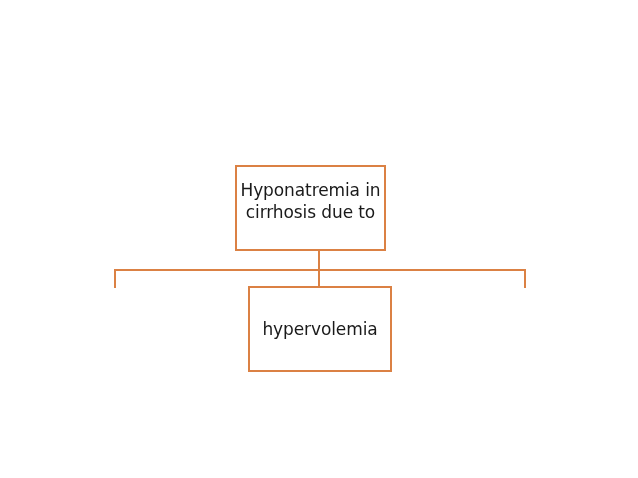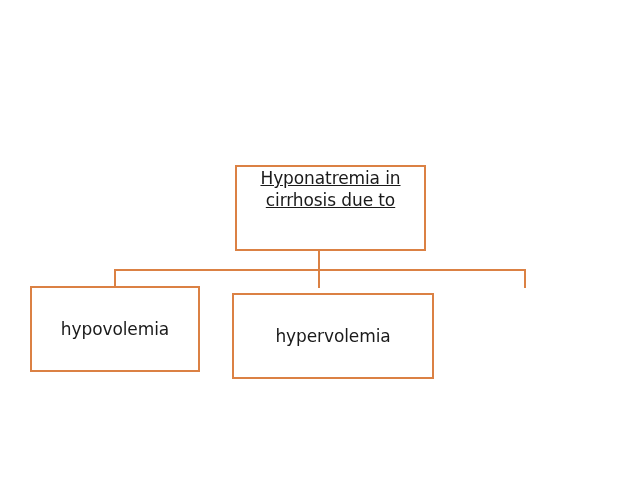--- a/index.html
+++ b/index.html
@@ -37,40 +37,39 @@
   .node .node-label {
     display: block;
     width: 100%;
     white-space: pre-line;
   }
 
   
   #node-root {
     left: 235px;
     top: 165px;
-    width: 191px;
+    width: 151px;
     height: 86px;
     align-items: flex-start;
-    text-decoration: underline;
+    padding-top: 12px;
   }
 
   
   .node-child {
     align-items: center;
     top: 286px;
     height: 86px;
   }
   #node-hypovolemia {
     left: 30px;
     width: 170px;
   }
   #node-hypervolemia {
-    left: 232px;
-    width: 202px;
-    margin-top: 7px;
+    left: 248px;
+    width: 144px;
   }
   #node-terlipressin {
     left: 436px;
     width: 172px;
   }
 
   
   .conn {
     position: absolute;
     background: #db8144;
@@ -116,22 +115,19 @@
     <span class="node-label">Hyponatremia in
 cirrhosis due to</span>
   </div>
 
   <div class="conn conn-v" id="conn-stem-root"></div>
   <div class="conn conn-h" id="conn-bus"></div>
   <div class="conn conn-v" id="conn-drop-left"></div>
   <div class="conn conn-v" id="conn-drop-middle"></div>
   <div class="conn conn-v" id="conn-drop-right"></div>
 
-  <div class="node node-child" id="node-hypovolemia">
-    <span class="node-label">hypovolemia</span>
-  </div>
 
   <div class="node node-child" id="node-hypervolemia">
     <span class="node-label">hypervolemia</span>
   </div>
 
 
 </div>
 
 </body></html>

